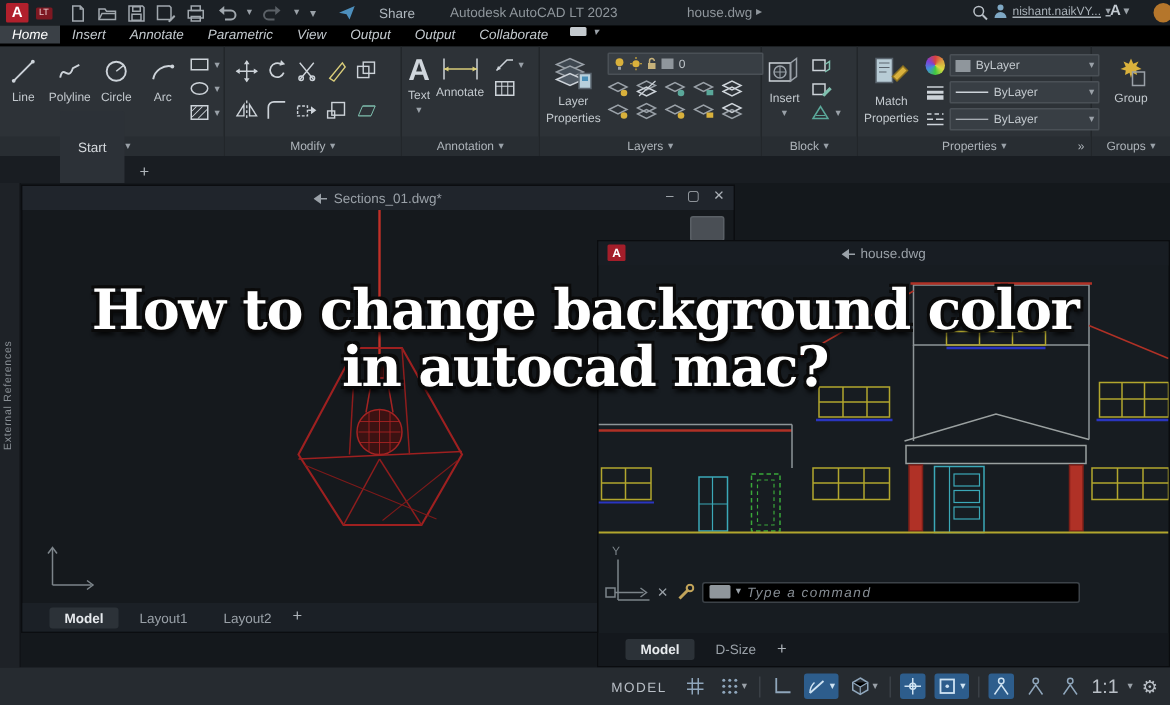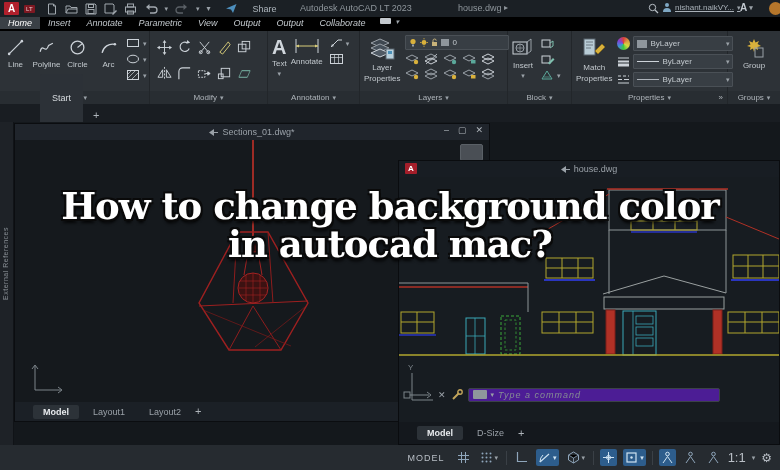--- a/index.html
+++ b/index.html
@@ -66,21 +66,21 @@
   .pin{display:inline-block;margin-right:4px;}
   .w2icon{position:absolute;left:6px;top:2px;width:12px;height:11px;background:#a41e2a;color:#fff;
           font-size:8px;font-weight:bold;display:flex;align-items:center;justify-content:center;border-radius:1px;}
   .wtabs{position:absolute;left:0;bottom:0;width:100%;height:19px;background:#1b2026;display:flex;
          align-items:center;padding-left:18px;gap:4px;font-size:9px;box-sizing:border-box;}
   .wtab{color:#9aa1a8;padding:2px 10px;}
   .wtab.active{background:#2c3238;color:#e8ebee;font-weight:bold;border-radius:2px;}
   .scrollthumb{position:absolute;width:21px;height:15px;background:#4a4f55;border:1px solid #5a6066;border-radius:2px;}
   
   .cmdrow{position:absolute;left:0;bottom:41px;width:100%;height:17px;display:flex;align-items:center;gap:5px;padding-left:4px;box-sizing:border-box;}
-  .cmdbox{display:flex;align-items:center;gap:4px;width:252px;height:14px;background:#4c1d95;
+  .cmdbox{display:flex;align-items:center;gap:4px;width:252px;height:14px;background:#000000;
           border:1px solid #3c4248;border-radius:2px;padding:0 4px;box-sizing:border-box;}
   .cmdchip{width:14px;height:9px;background:#8f969c;border-radius:1px;}
   .cmdtext{font-size:9px;font-style:italic;color:#868d94;letter-spacing:1px;}
   .xmark{color:#9aa1a8;font-size:9px;}
   
   .overlay{left:0;top:188px;width:780px;text-align:center;z-index:50;
            font-family:"DejaVu Serif",serif;font-weight:bold;font-size:37px;line-height:1.02;
            color:#ffffff;letter-spacing:-1px;
            text-shadow:-2px -2px 0 #0a0a0a,2px -2px 0 #0a0a0a,-2px 2px 0 #0a0a0a,2px 2px 0 #0a0a0a,0 4px 3px rgba(0,0,0,.8);}
   

